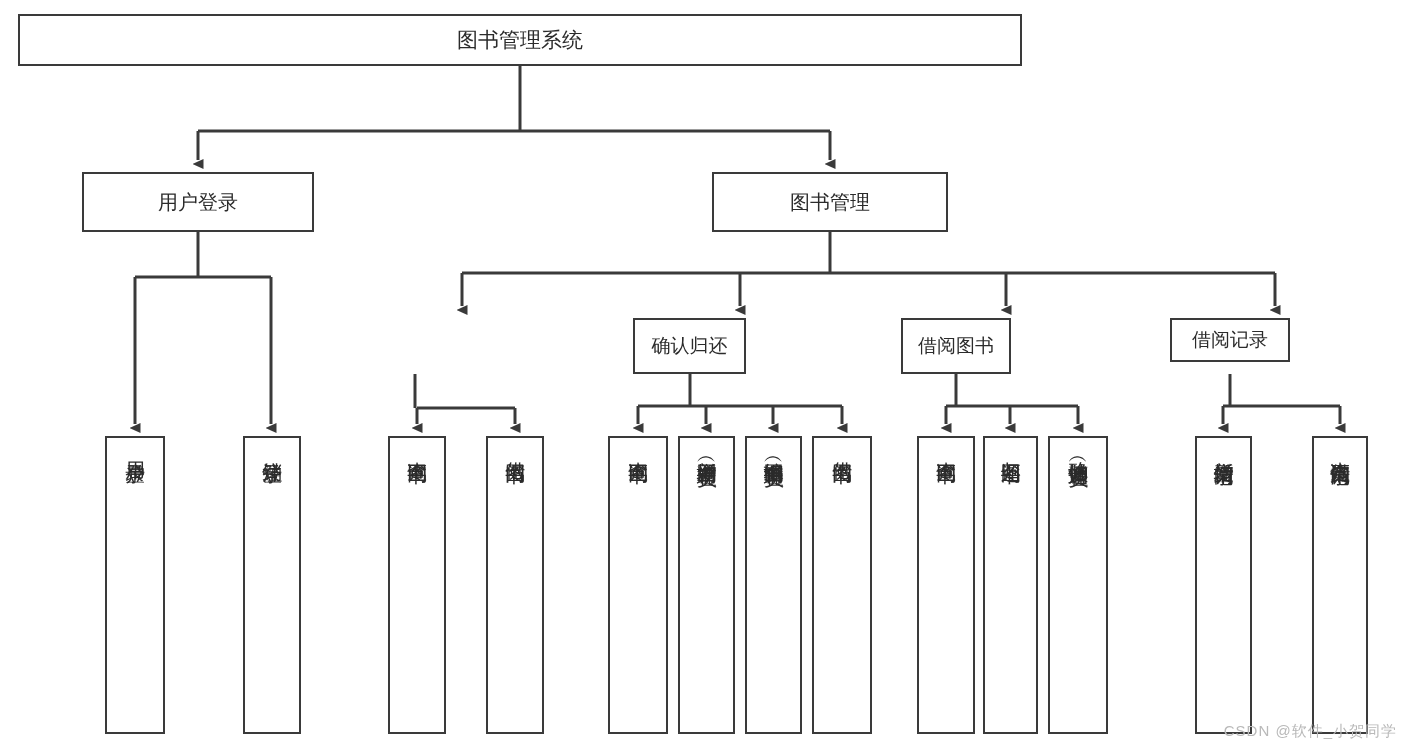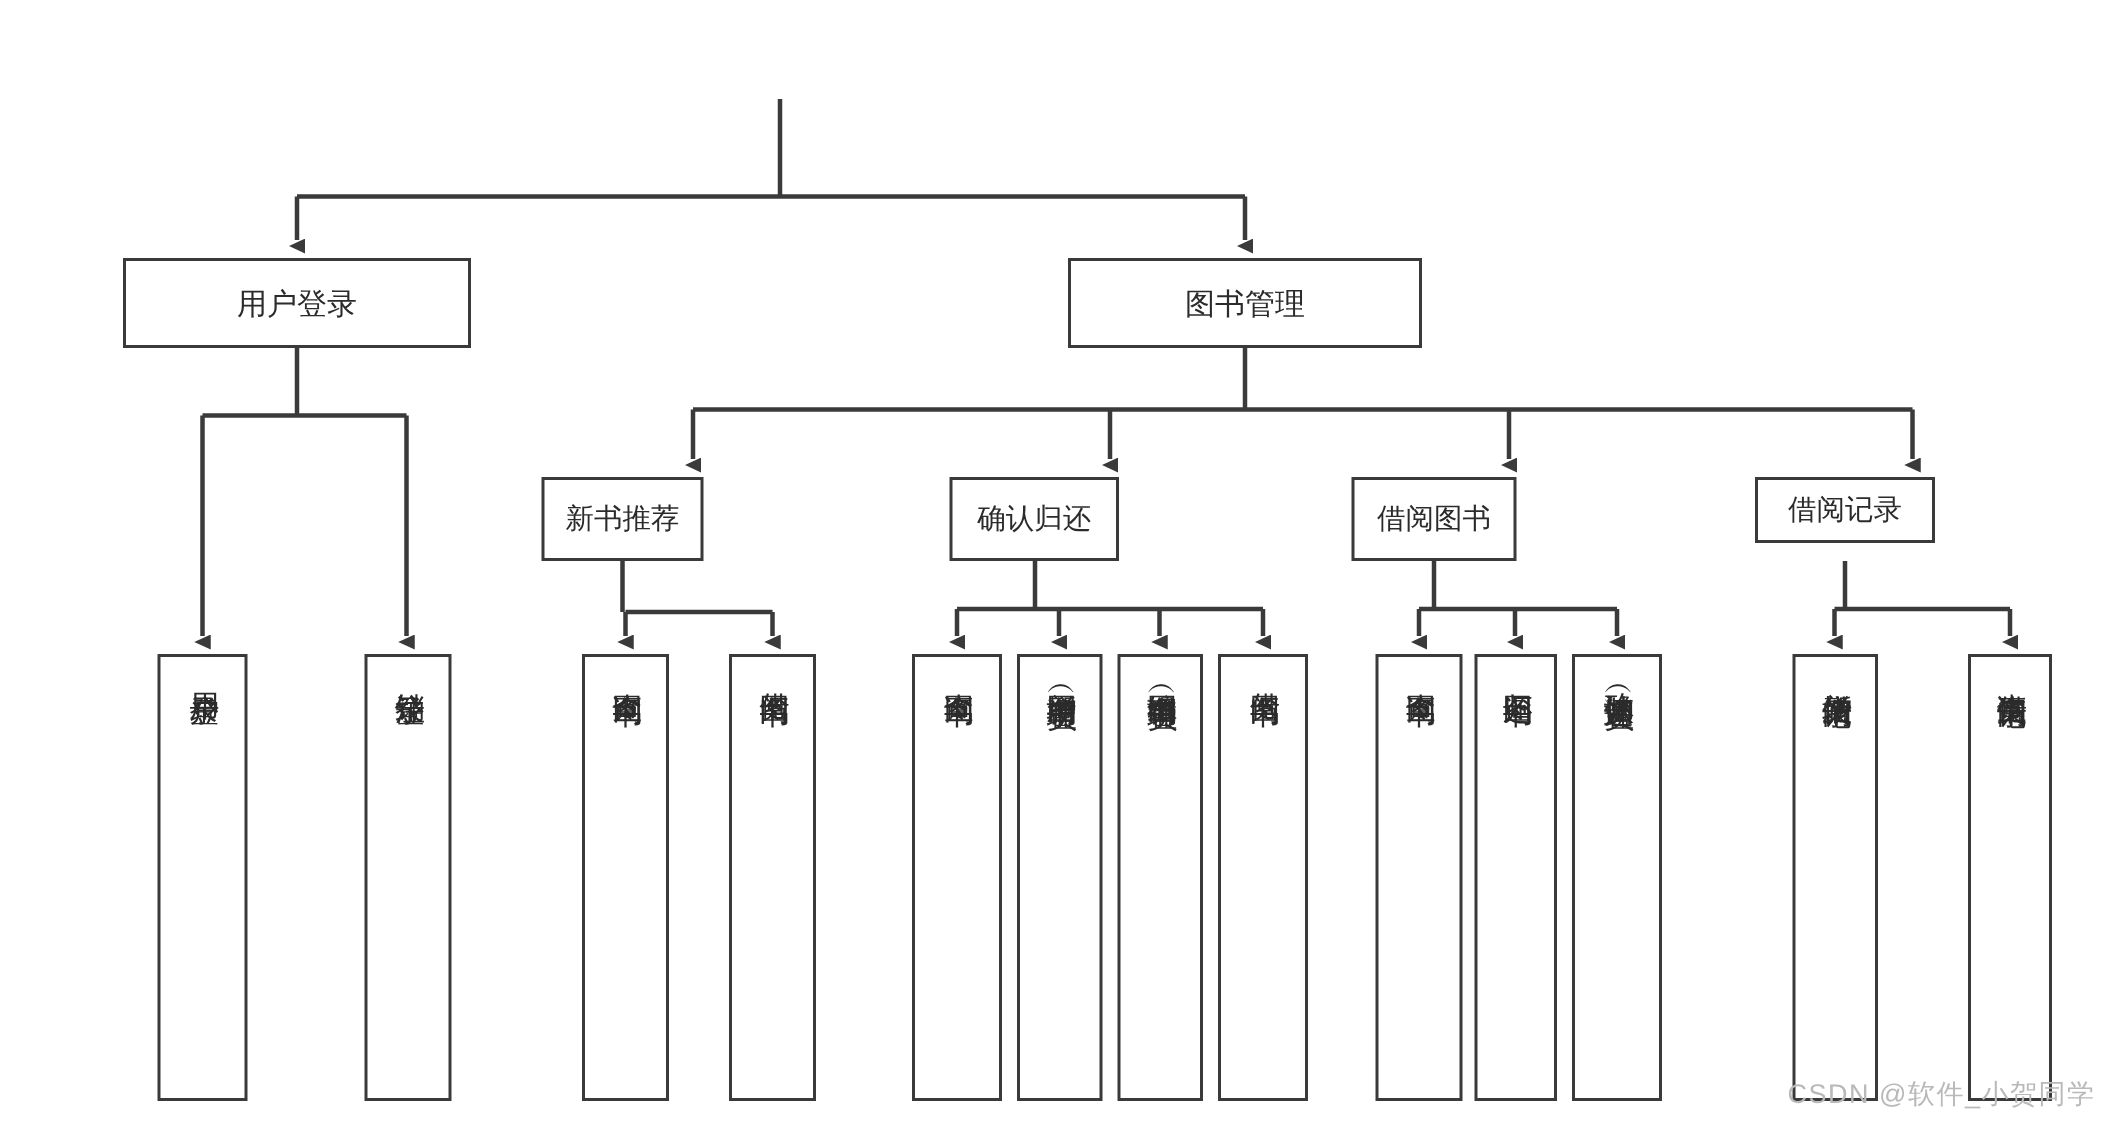--- a/index.html
+++ b/index.html
@@ -38,21 +38,21 @@
     font-size:20px;
     line-height:1.18;
     letter-spacing:1px;
     white-space:nowrap;
     color:#2b2b2b;
   }
   .watermark{
     position:absolute;
     right:8px;
     bottom:6px;
-    font-size:18px;
+    font-size:15px;
     color:#b9b9b9;
     letter-spacing:1px;
     white-space:nowrap;
     margin-left:24px;
   }
 </style>
 </head>
 <body>
 
 <div id="canvas">
@@ -103,31 +103,31 @@
       <path d="M1010,406 L1010,424" marker-end="url(#arrow)"></path>
       <path d="M1078,406 L1078,424" marker-end="url(#arrow)"></path>
 
       <path d="M1230,374 L1230,406"></path>
       <path d="M1223,406 L1340,406"></path>
       <path d="M1223,406 L1223,424" marker-end="url(#arrow)"></path>
       <path d="M1340,406 L1340,424" marker-end="url(#arrow)"></path>
     </g>
   </svg>
 
+  <div class="node root" style="left:18px;top:14px;width:1004px;height:52px;">
+    <span>图书管理系统</span>
+  </div>
 
   <div class="node lvl1" style="left:82px;top:172px;width:232px;height:60px;">
     <span>用户登录</span>
   </div>
   <div class="node lvl1" style="left:712px;top:172px;width:236px;height:60px;">
     <span>图书管理</span>
   </div>
 
-  <div class="node lvl2" style="left:361px;top:318px;width:108px;height:56px;">
-    <span>新书推荐</span>
-  </div>
   <div class="node lvl2" style="left:633px;top:318px;width:113px;height:56px;">
     <span>确认归还</span>
   </div>
   <div class="node lvl2" style="left:901px;top:318px;width:110px;height:56px;">
     <span>借阅图书</span>
   </div>
   <div class="node lvl2" style="left:1170px;top:318px;width:120px;height:44px;">
     <span>借阅记录</span>
   </div>
 

